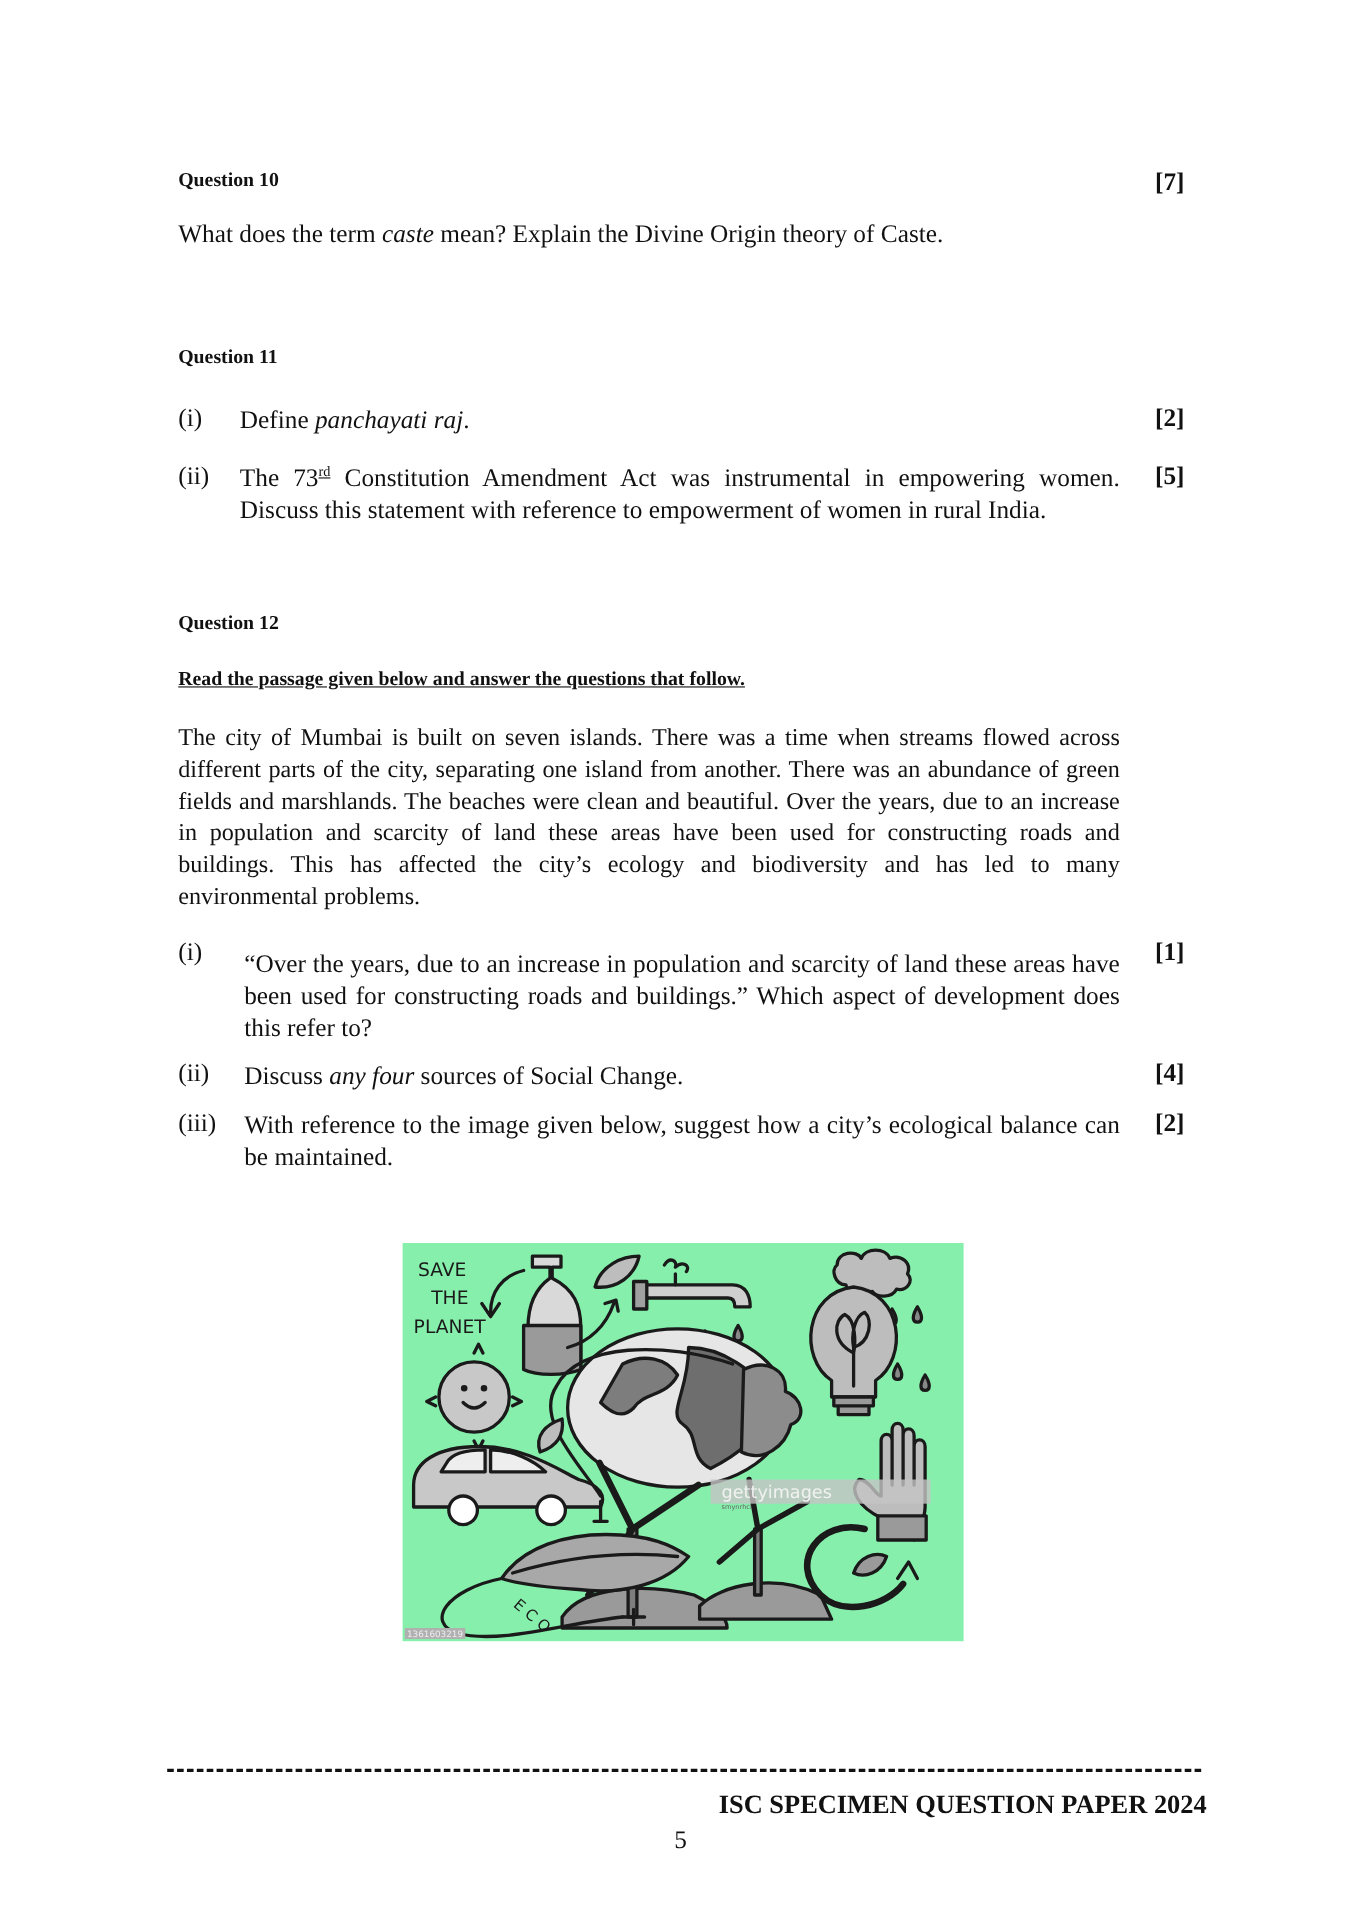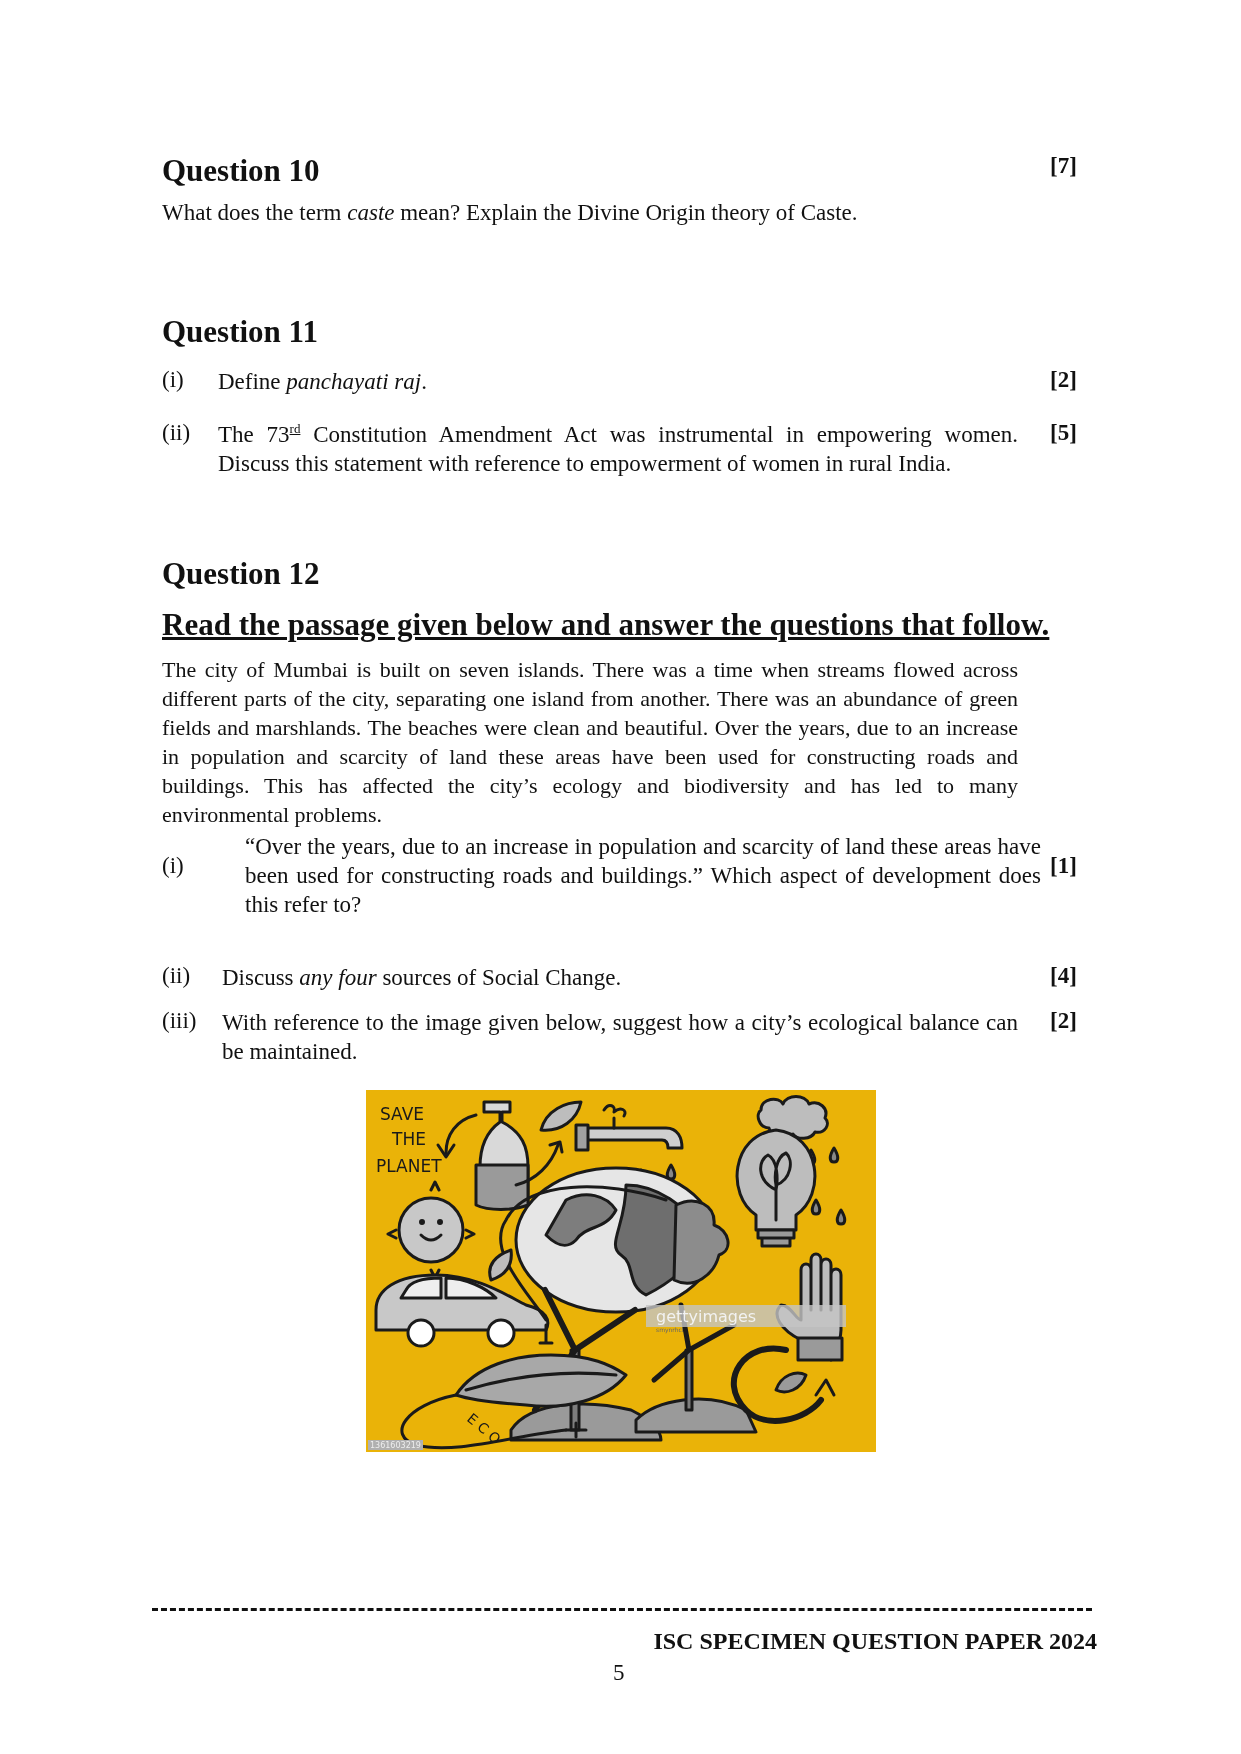--- a/index.html
+++ b/index.html
@@ -1,26 +1,26 @@
 <!DOCTYPE html>
 <html><head>
 <meta charset="utf-8">
 <style>
   html, body { margin: 0; padding: 0; background: #ffffff; }
   body { width: 1241px; height: 1754px; position: relative; overflow: hidden;
          font-family: "Liberation Serif", "DejaVu Serif", serif; color: #111; }
   .abs { position: absolute; }
-  .h { font-weight: bold; font-size: 31px; }
+  .h { font-weight: bold; font-size: 18px; }
   .t { font-size: 23px; line-height: 29px; }
   .marks { position: absolute; left: 1050px; font-weight: bold; font-size: 23px; }
   .num { position: absolute; left: 162px; font-size: 23px; }
   .body-text { position: absolute; left: 218px; width: 800px; font-size: 23px; line-height: 29px; text-align: justify; }
   .passage { position: absolute; left: 162px; width: 856px; font-size: 22px; line-height: 29px; text-align: justify; }
   sup { font-size: 13px; line-height: 0; vertical-align: 9px; text-decoration: underline; }
-  .fig { position: absolute; left: 366px; top: 1090px; width: 510px; height: 362px; background: #eab308; }
+  .fig { position: absolute; left: 366px; top: 1130px; width: 510px; height: 362px; background: #86efac; }
   .dash { position: absolute; left: 152px; top: 1608px; width: 940px; height: 0; border-top: 3px dashed #111; }
   .footer { position: absolute; right: 144px; top: 1628px; font-weight: bold; font-size: 24px; }
   .pageno { position: absolute; left: 613px; top: 1660px; font-size: 23px; }
 </style>
 </head>
 <body>
 
 <div class="abs h" style="left:162px; top:153px;">Question 10</div>
 <div class="marks" style="top:153px;">[7]</div>
 <div class="abs t" style="left:162px; top:198px;"><span>What does the term </span><i>caste</i><span> mean? Explain the Divine Origin theory of Caste.</span></div>
@@ -33,21 +33,21 @@
 
 <div class="num" style="top:420px;">(ii)</div>
 <div class="body-text" style="top:420px; width:800px;"><span>The 73</span><sup>rd</sup><span> Constitution Amendment Act was instrumental in empowering women. Discuss this statement with reference to empowerment of women in rural India.</span></div>
 <div class="marks" style="top:420px;">[5]</div>
 
 <div class="abs h" style="left:162px; top:556px;">Question 12</div>
 <div class="abs h" style="left:162px; top:607px;text-decoration:underline;">Read the passage given below and answer the questions that follow.</div>
 <div class="passage" style="top:655px;">The city of Mumbai is built on seven islands.  There was a time when streams flowed across different parts of the city, separating one island from another.  There was an abundance of green fields and marshlands.  The beaches were clean and beautiful. Over the years, due to an increase in population and scarcity of land these areas have been used for constructing roads and buildings.  This has affected the city’s ecology and biodiversity and has led to many environmental problems.</div>
 
 <div class="num" style="top:853px;">(i)</div>
-<div class="body-text" style="top:832px; left:222px; width:796px;margin-left:23px;">“Over the years, due to an increase in population and scarcity of land these areas have been used for constructing roads and buildings.” Which aspect of development does this refer to?</div>
+<div class="body-text" style="top:862px; left:222px; width:796px;">“Over the years, due to an increase in population and scarcity of land these areas have been used for constructing roads and buildings.” Which aspect of development does this refer to?</div>
 <div class="marks" style="top:853px;">[1]</div>
 
 <div class="num" style="top:963px;">(ii)</div>
 <div class="body-text" style="top:963px; left:222px; width:796px;"><span>Discuss </span><i>any four</i><span> sources of Social Change.</span></div>
 <div class="marks" style="top:963px;">[4]</div>
 
 <div class="num" style="top:1008px;text-align:center;">(iii)</div>
 <div class="body-text" style="top:1008px; left:222px; width:796px;">With reference to the image given below, suggest how a city’s ecological balance can be maintained.</div>
 <div class="marks" style="top:1008px;">[2]</div>
 

